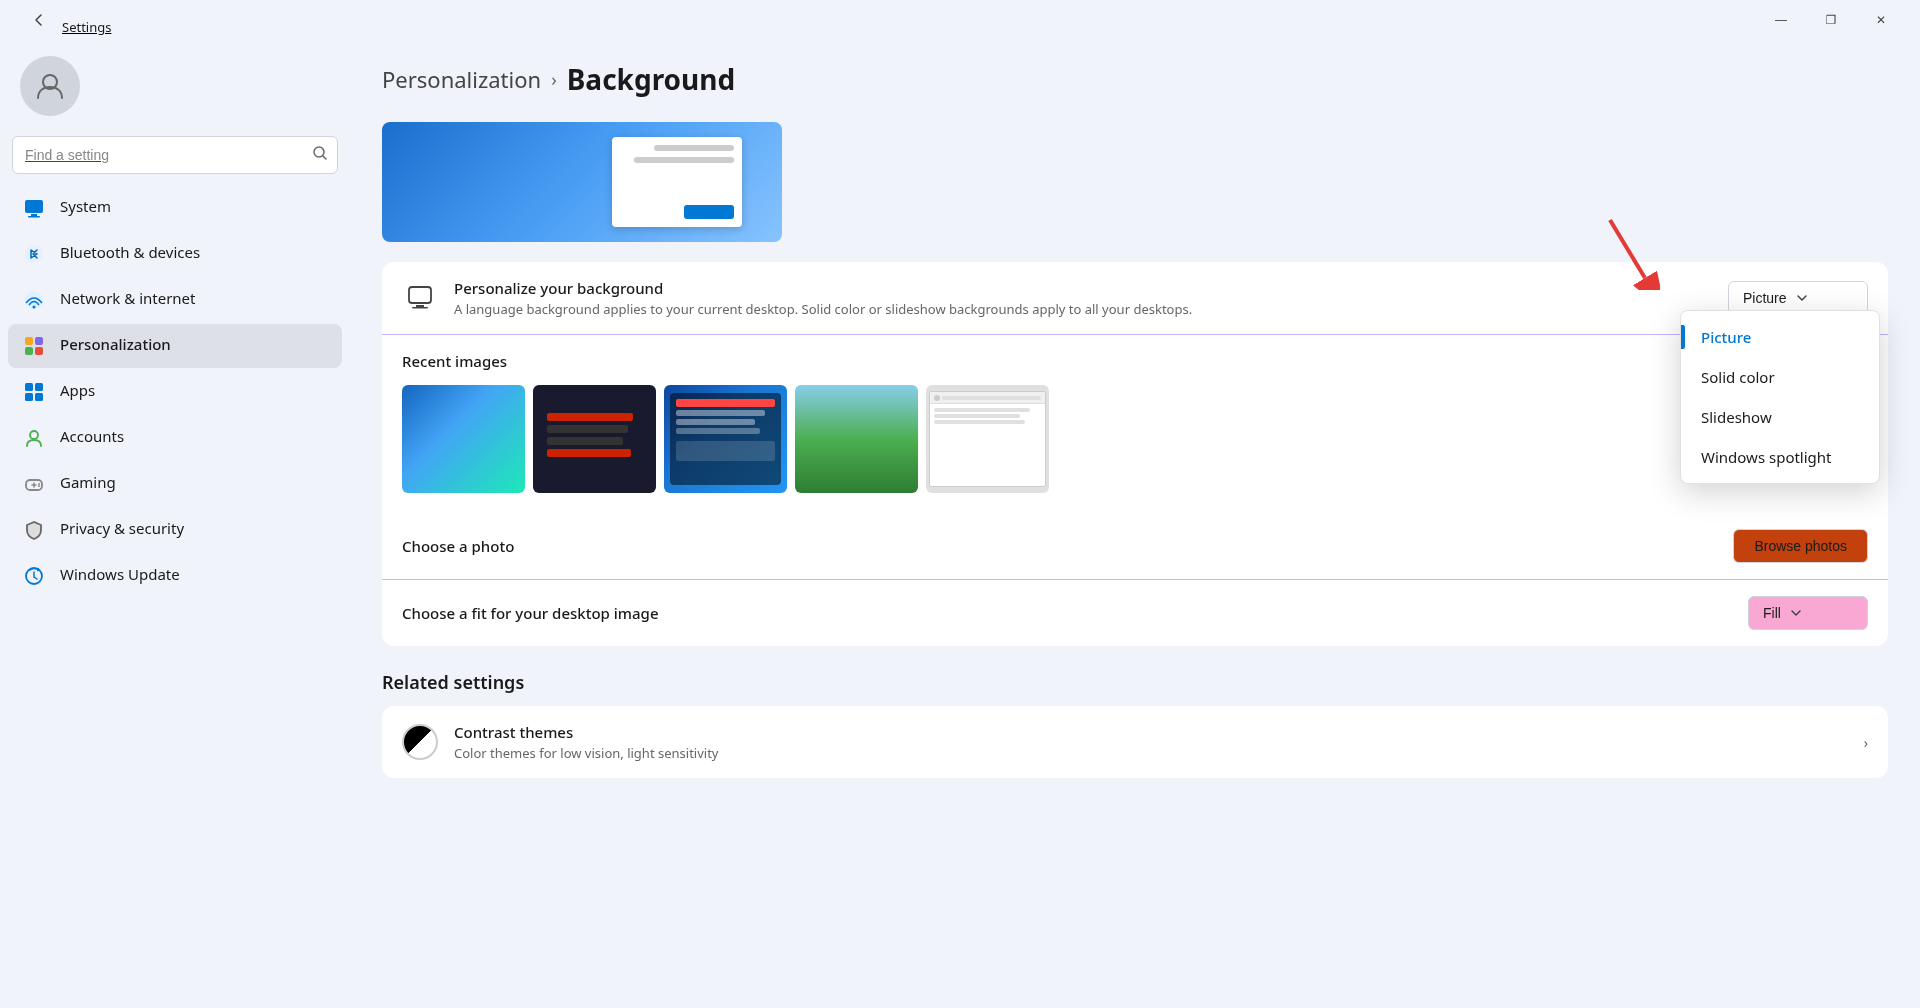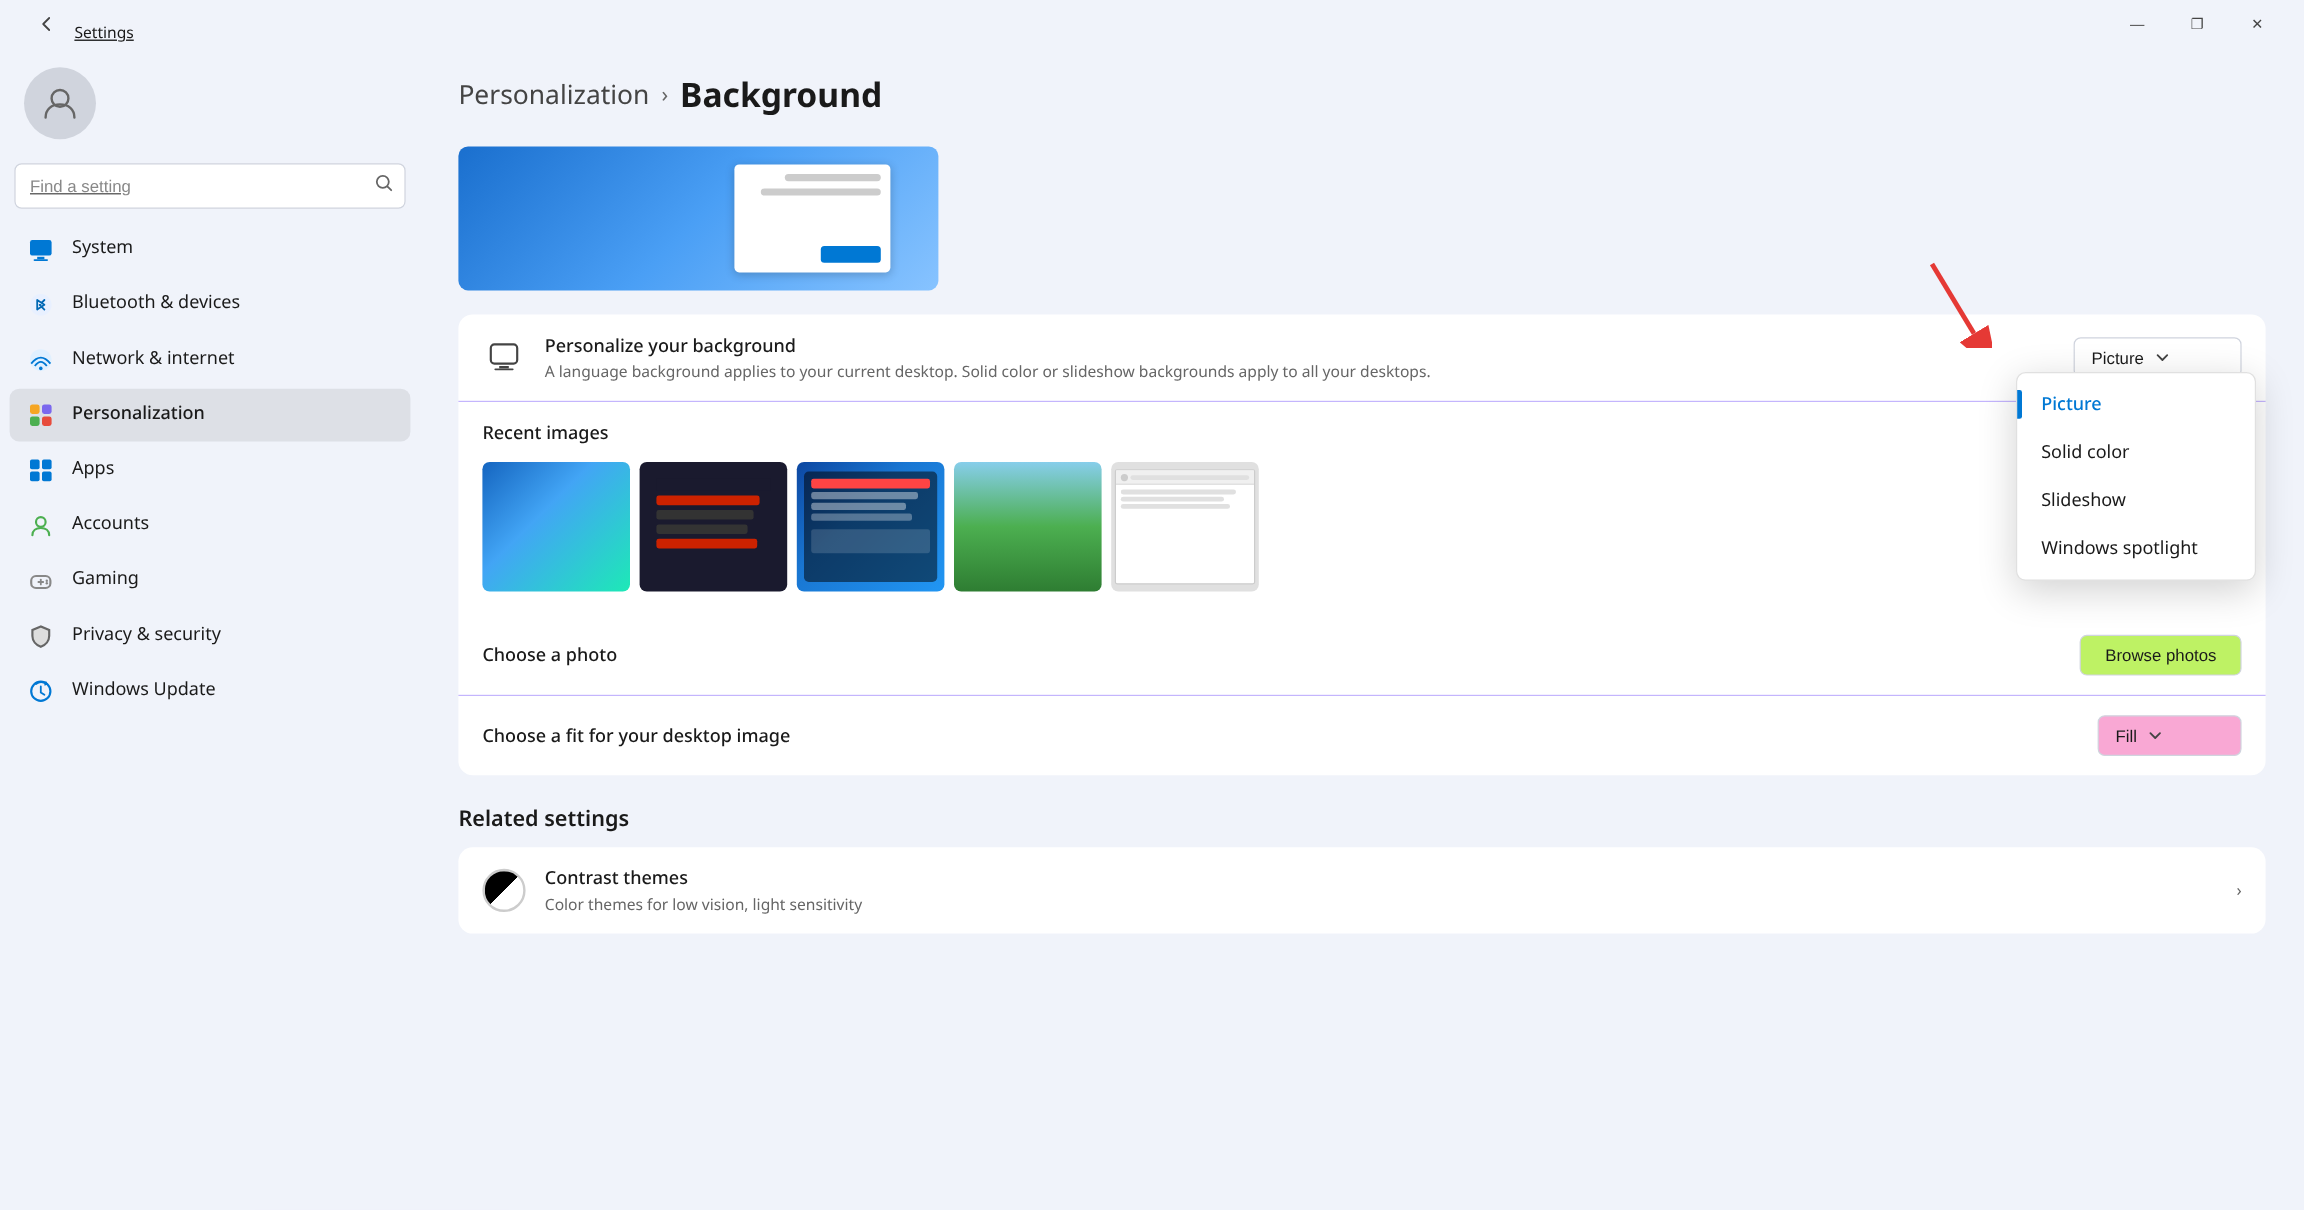--- a/index.html
+++ b/index.html
@@ -313,21 +313,21 @@
       display: flex;
       align-items: center;
       justify-content: center;
       overflow: hidden;
     }
 
     
     .browse-btn {
       padding: 8px 20px;
       border: 1px solid #d0d4de;
-      background: #bef264;
+      background: #c2410c;
       border-radius: 6px;
       font-size: 14px;
       cursor: pointer;
       color: #1a1a1a;
       white-space: nowrap;
     }
 
     
     .fill-dropdown {
       display: flex;

